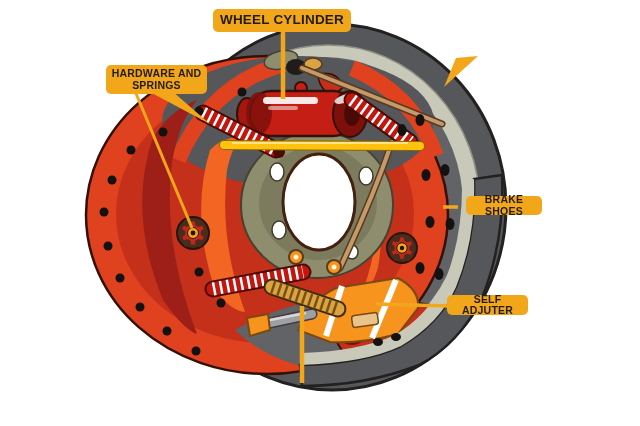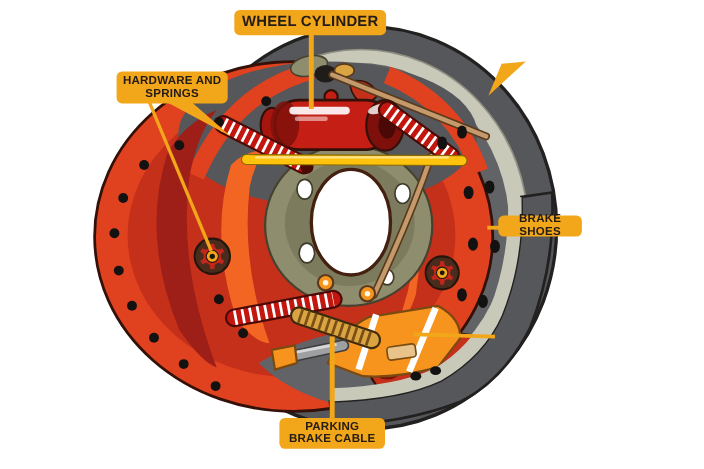--- a/index.html
+++ b/index.html
@@ -17,21 +17,21 @@
     font-weight:700;text-align:center;
     display:flex;align-items:center;justify-content:center;
     border-radius:5px;line-height:1.08;
     letter-spacing:.2px;
     padding:1px 3px;box-sizing:border-box;
     text-transform:uppercase;
   }
   #lbl-wheel-cylinder {left:213px;top:9px;  width:138px;height:23px;font-size:13.5px;}
   #lbl-backing-plate  {left:447px;top:33px; width:73px; height:30px;font-size:12px;}
   #lbl-hardware       {left:106px;top:65px; width:101px;height:29px;font-size:10.5px;}
-  #lbl-brake-shoes    {left:453px;top:196px;width:76px; height:19px;font-size:10.5px;text-align:center;}
+  #lbl-brake-shoes    {left:466px;top:196px;width:76px; height:19px;font-size:10.5px;text-align:center;}
   #lbl-self-adjuster  {left:447px;top:295px;width:81px; height:20px;font-size:10.5px;}
   #lbl-parking-brake  {left:254px;top:380px;width:96px; height:28px;font-size:10.5px;}
 </style>
 </head>
 <body>
 
 <div id="stage">
 
 <svg width="640" height="426" viewBox="0 0 640 426">
 
@@ -209,15 +209,15 @@
     <line x1="135" y1="91" x2="192" y2="228" stroke-width="3"></line>
     <line x1="443" y1="207" x2="458" y2="207" stroke-width="3.5"></line>
     <line x1="376" y1="304" x2="450" y2="306" stroke-width="3.5"></line>
     <line x1="302" y1="306" x2="302" y2="383" stroke-width="4.5"></line>
   </g>
 </svg>
 
   <div class="label" id="lbl-wheel-cylinder">WHEEL CYLINDER</div>
   <div class="label" id="lbl-hardware">HARDWARE AND SPRINGS</div>
   <div class="label" id="lbl-brake-shoes">BRAKE SHOES</div>
-  <div class="label" id="lbl-parking-brake">PARKING BRAKE CABLE</div>
+  <div class="label" id="lbl-self-adjuster">SELF ADJUTER</div>
 
 </div>
 
 </body></html>

